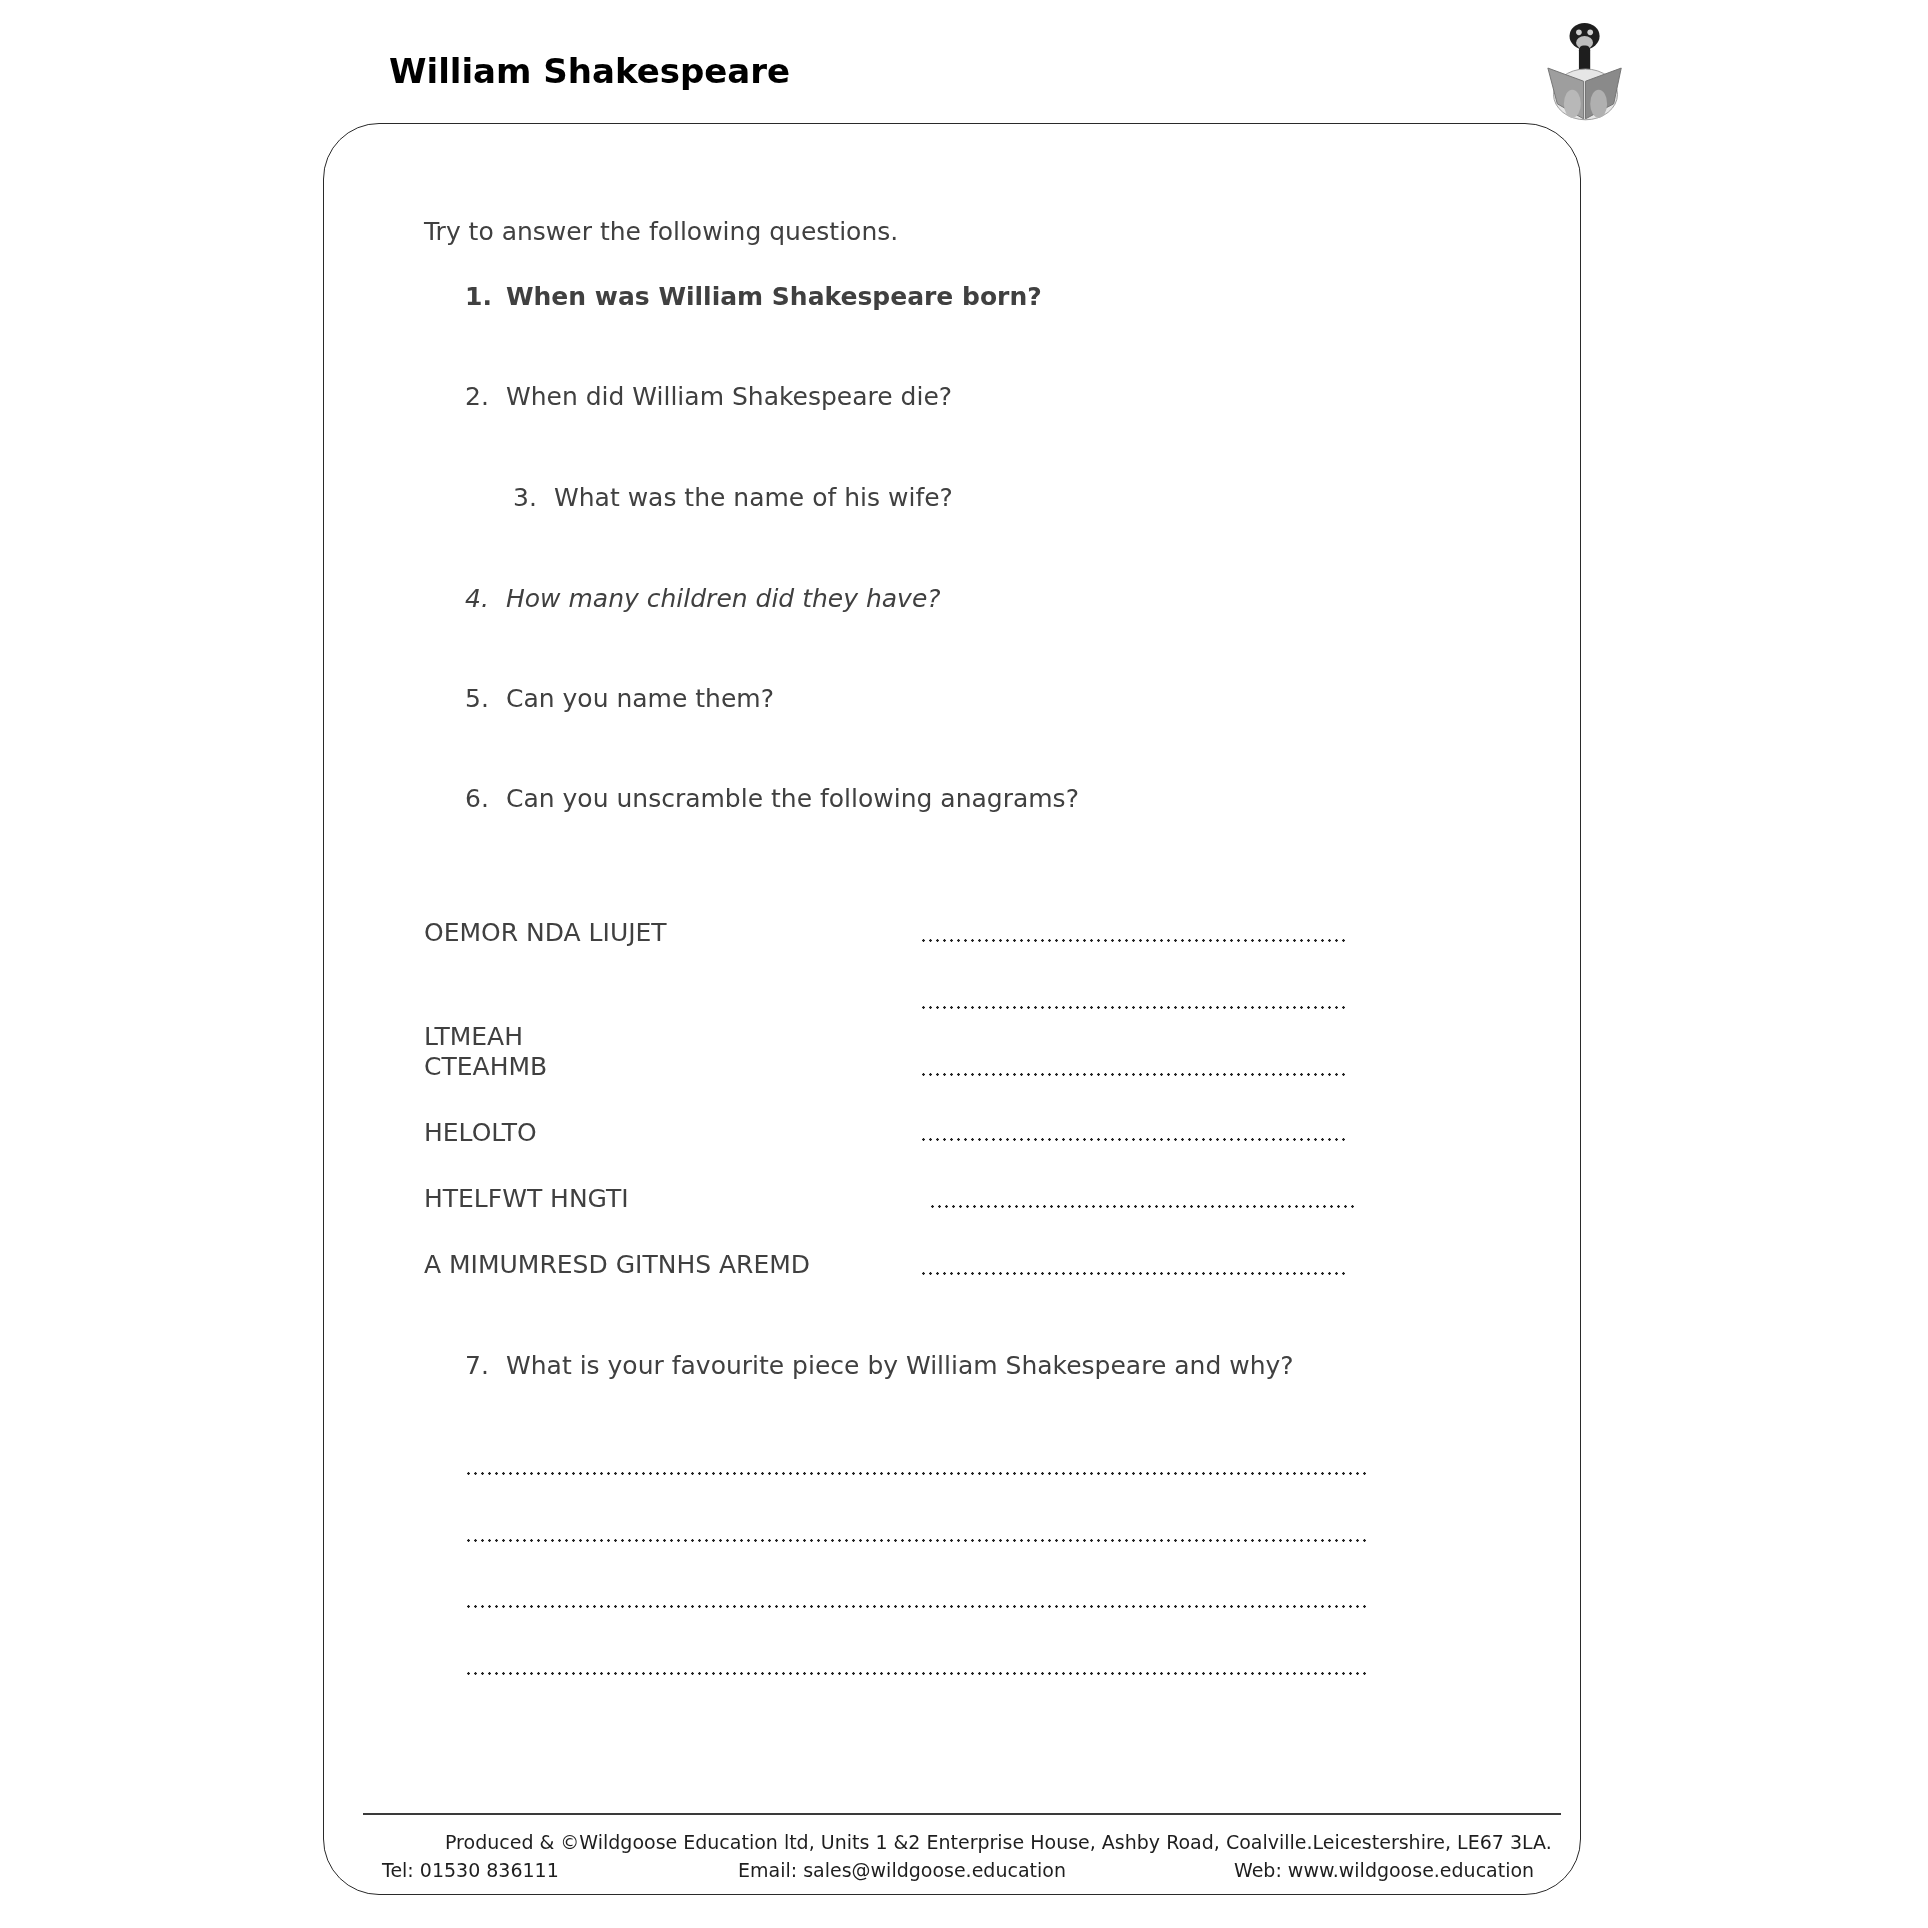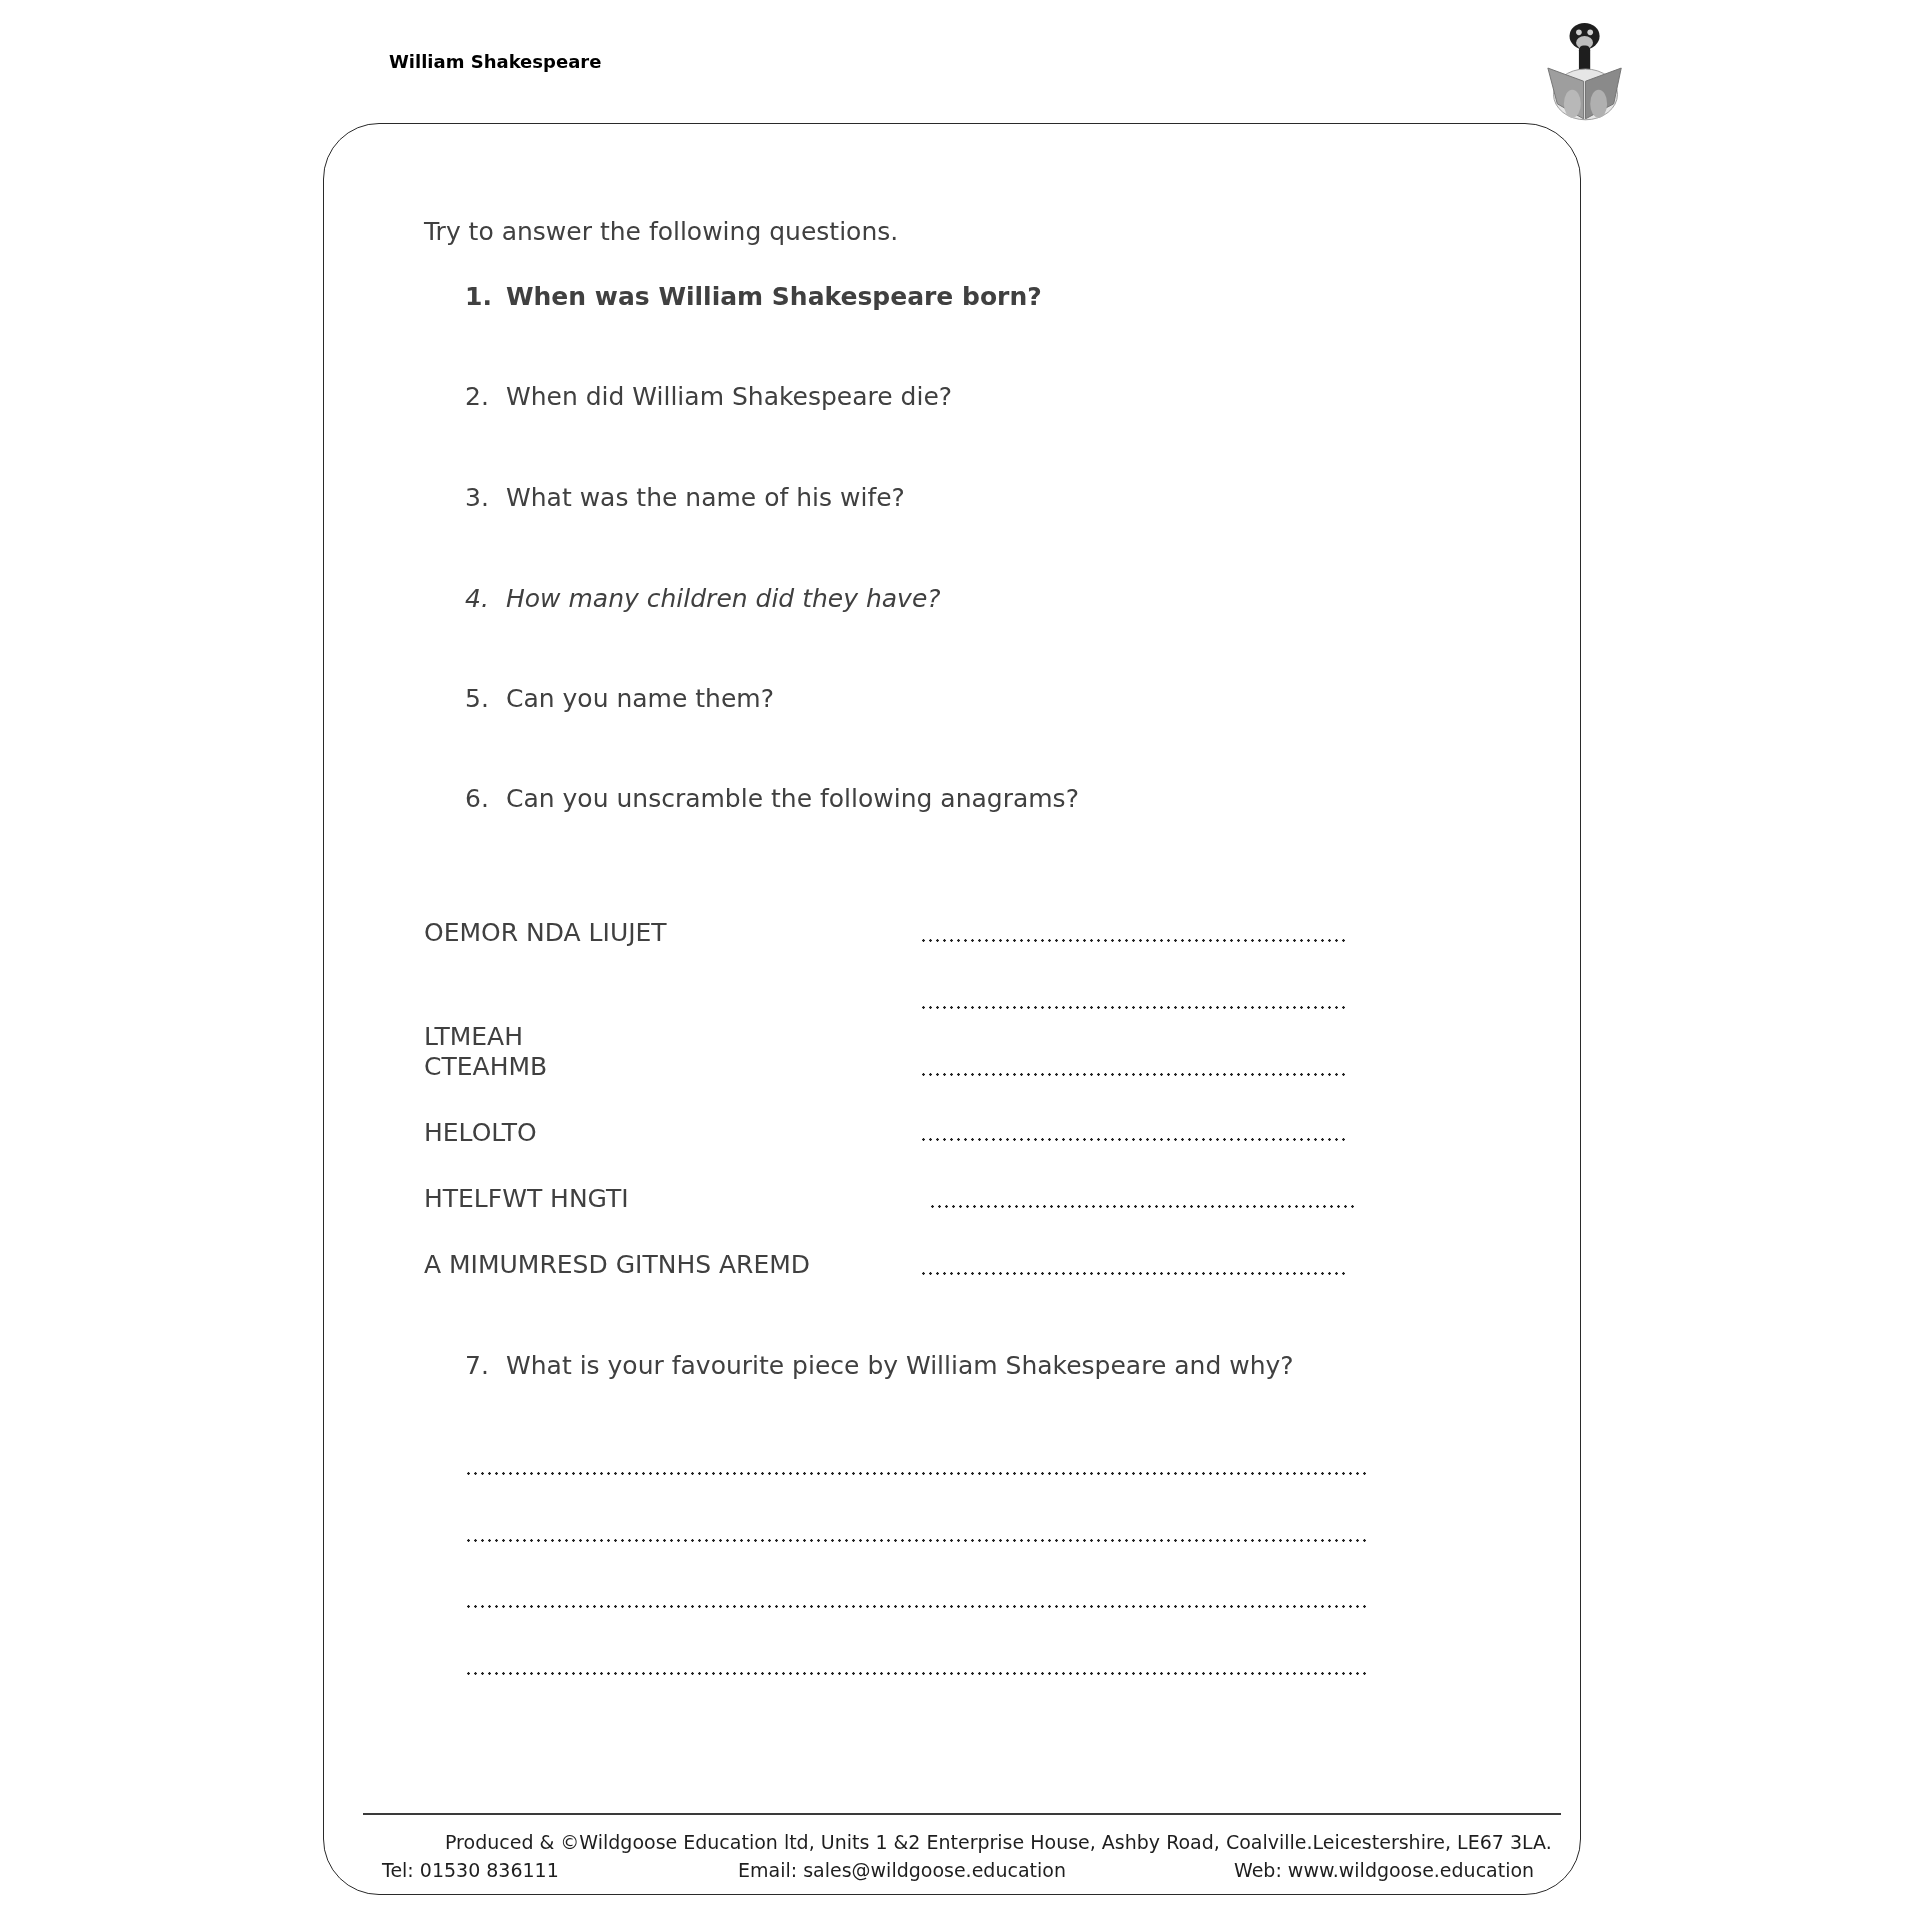--- a/index.html
+++ b/index.html
@@ -1,19 +1,19 @@
 <!DOCTYPE html>
 <html style="font-size:15px"><head>
 <meta charset="utf-8">
 <style>
   html, body { margin:0; padding:0; background:#ffffff; }
   body { width:1928px; height:1928px; position:relative; overflow:hidden;
          font-family:"DejaVu Sans", sans-serif; color:#1a1a1a; }
   .abs { position:absolute; white-space:nowrap; }
-  .title { left:389px; top:51px; font-size:18px; font-weight:bold; color:#000; }
+  .title { left:389px; top:51px; font-size:34px; font-weight:bold; color:#000; }
   .logo { left:1546px; top:17px; width:79px; height:104px; }
   .frame { position:absolute; left:323px; top:123px; width:1258px; height:1772px;
            border:1.9px solid #2a2a2a; border-radius:56px; box-sizing:border-box; }
   .body-text { font-size:25px; color:#404040; }
   .intro { left:424px; top:217px; }
   .q { left:465px; }
   .q .num { display:inline-block; width:41px; }
   .anagram { left:424px; }
   .dots { position:absolute; height:2.8px;
           background-image: radial-gradient(circle, #222 1.1px, transparent 1.3px);
@@ -49,21 +49,21 @@
 <div class="frame"></div>
 
 <div class="abs body-text intro">Try to answer the following questions.</div>
 
 <div class="abs body-text q" style="top:282px;font-weight:bold;">
   <span class="num">1.</span><span>When was William Shakespeare born?</span>
 </div>
 <div class="abs body-text q" style="top:382px;">
   <span class="num">2.</span><span>When did William Shakespeare die?</span>
 </div>
-<div class="abs body-text q" style="top:483px;">
+<div class="abs body-text q" style="top:483px;margin-left:48px;">
   <span class="num">3.</span><span>What was the name of his wife?</span>
 </div>
 <div class="abs body-text q" style="top:584px;font-style:italic;">
   <span class="num">4.</span><span>How many children did they have?</span>
 </div>
 <div class="abs body-text q" style="top:684px;">
   <span class="num">5.</span><span>Can you name them?</span>
 </div>
 <div class="abs body-text q" style="top:784px;">
   <span class="num">6.</span><span>Can you unscramble the following anagrams?</span>

